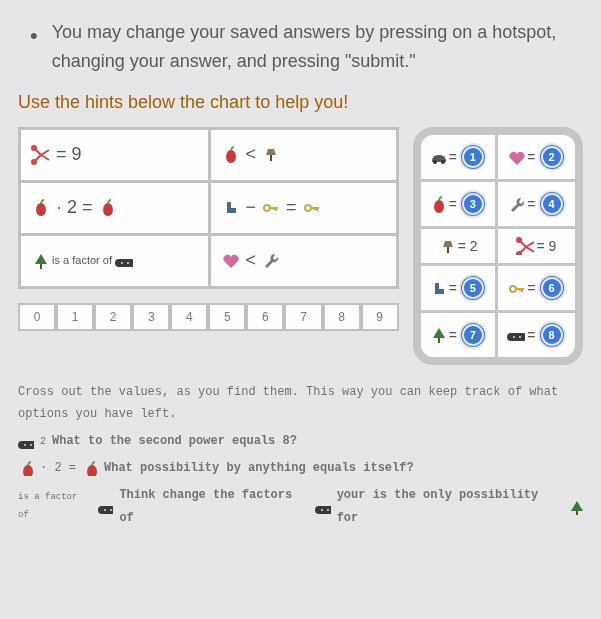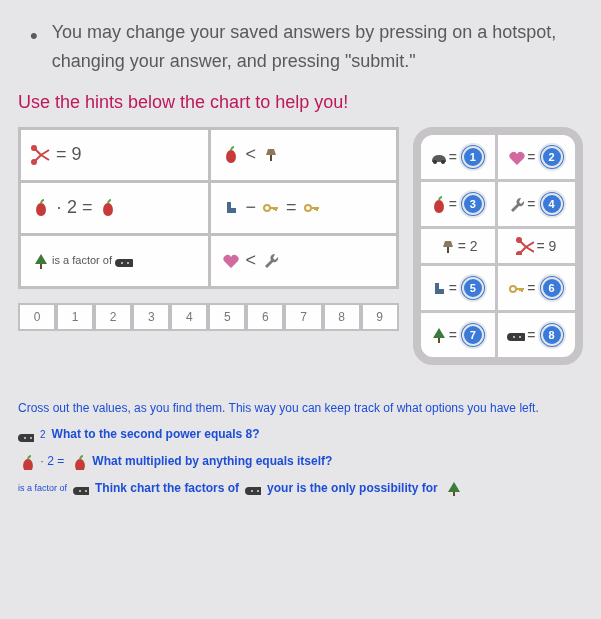--- a/index.html
+++ b/index.html
@@ -16,21 +16,21 @@
     font-size: 18px;
     line-height: 1.6;
     margin-bottom: 16px;
     color: #5a5a5a;
   }
   .bullet-dot {
     font-size: 22px;
     margin-left: 12px;
   }
   .hint-line {
-    color: #be185d;
+    color: #a16207;
     font-size: 18px;
     margin-bottom: 14px;
   }
   .work-area {
     display: flex;
     gap: 14px;
     align-items: flex-start;
   }
   .left-col {
     flex: 1;
@@ -86,24 +86,25 @@
     border-radius: 50%;
     background: #3a7ad9;
     color: #fff;
     font-size: 11px;
     align-items: center;
     justify-content: center;
     border: 5px double #e6e5e7;
     font-weight: bold;
   }
   .bottom-text {
-    margin-top: 32px;
+    margin-top: 16px;
     font-size: 12px;
-    color: #1d4ed8;
+    color: #737373;
     line-height: 1.9;
+    font-family: Liberation Mono, monospace;
   }
   .bottom-text .row {
     display: flex;
     align-items: center;
     gap: 6px;
     margin-top: 4px;
   }
   sup{font-size:10px;}
   svg{vertical-align:middle;}
 </style>
@@ -326,28 +327,28 @@
     <b>What to the second power equals 8?</b>
   </div>
   <div class="row">
     <svg width="16" height="16">
         <use href="#i-apple"></use>
       </svg>
     <span>· 2 =</span>
     <svg width="16" height="16">
         <use href="#i-apple"></use>
       </svg>
-    <b>What multiplied by anything equals itself?</b>
+    <b>What possibility by anything equals itself?</b>
   </div>
   <div class="row">
     <span style="font-size:9px">is a factor of</span>
     <svg width="16" height="16">
         <use href="#i-controller"></use>
       </svg>
-    <b>Think chart the factors of</b>
+    <b>Think change the factors of</b>
     <svg width="16" height="16">
         <use href="#i-controller"></use>
       </svg>
     <b>your is the only possibility for</b>
     <svg width="16" height="16">
         <use href="#i-tree"></use>
       </svg>
   </div>
 </div>
 

